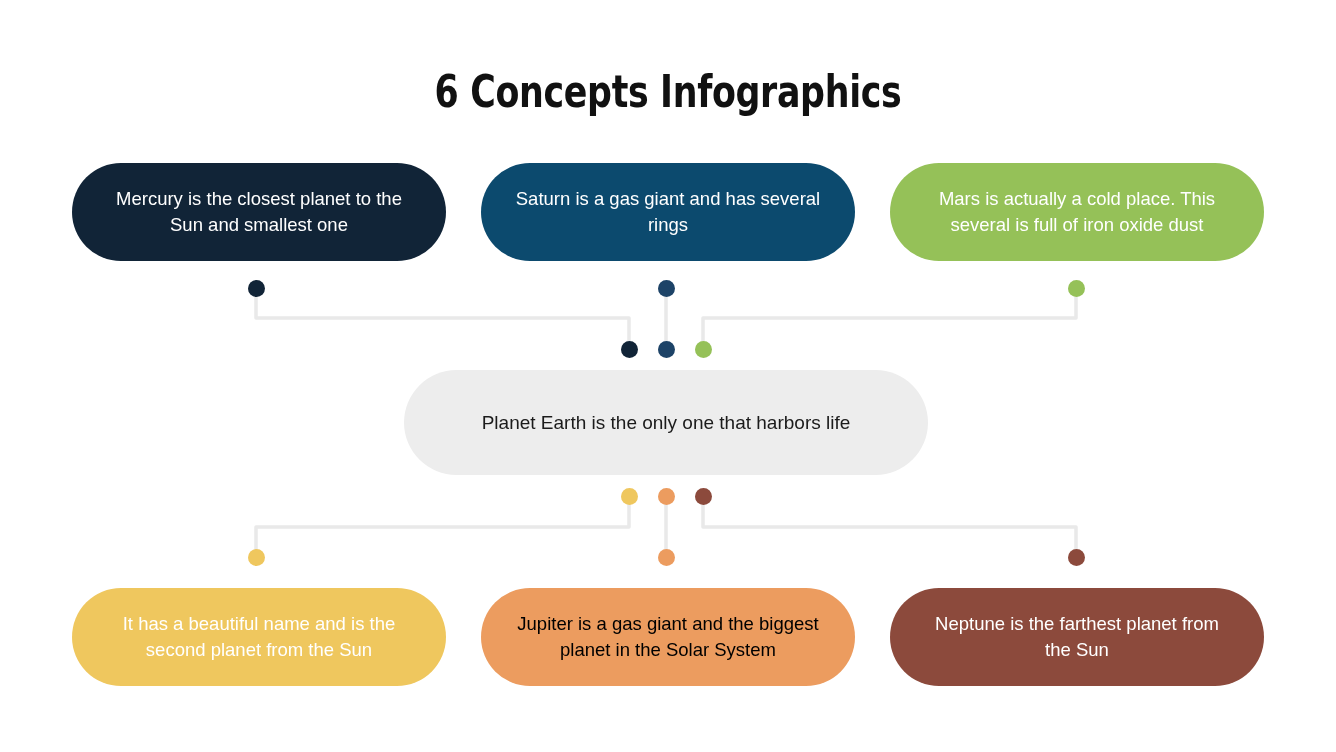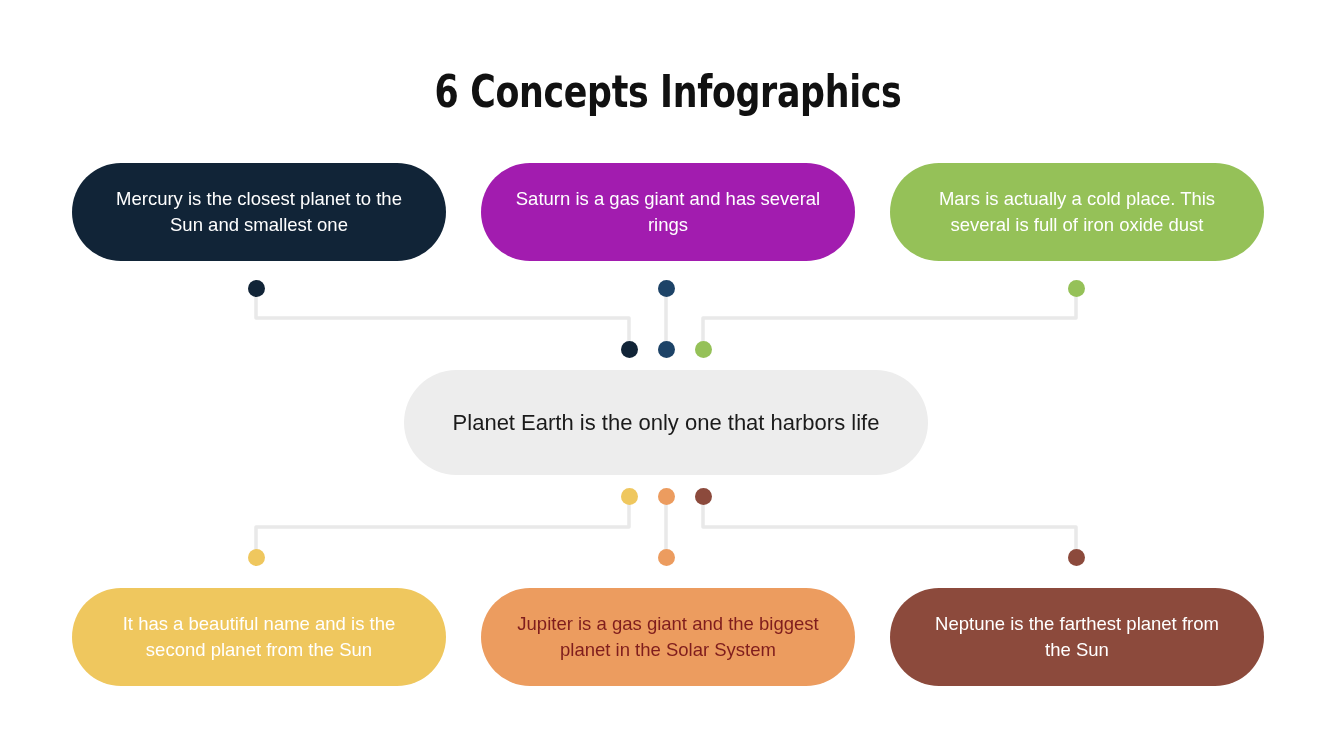--- a/index.html
+++ b/index.html
@@ -63,21 +63,21 @@
     top: 370px;
     width: 524px;
     height: 105px;
     display: flex;
     align-items: center;
     justify-content: center;
     text-align: center;
     border-radius: 60px;
     background: #ededed;
     color: #1b1b1b;
-    font-size: 22px;
+    font-size: 19px;
     line-height: 1.45;
     padding: 0 40px;
   }
 
   
   #connectors {
     position: absolute;
     left: 0; top: 0;
     width: 1336px;
     height: 752px;
@@ -95,37 +95,37 @@
 <body>
 
 <div id="slide" style="background: rgb(255, 255, 255); padding-left: 43px;">
 
   <div id="title">6 Concepts Infographics</div>
 
   <div class="card card-top col-left" id="card-top-0" style="background: rgb(17, 36, 55); color: rgb(255, 255, 255);">
     <span>Mercury is the closest planet to the Sun and smallest one</span>
   </div>
 
-  <div class="card card-top col-mid" id="card-top-1" style="background: #a21caf; color: rgb(255, 255, 255);">
+  <div class="card card-top col-mid" id="card-top-1" style="background: #0c4a6e; color: rgb(255, 255, 255);">
     <span>Saturn is a gas giant and has several rings</span>
   </div>
 
   <div class="card card-top col-right" id="card-top-2" style="background: rgb(149, 193, 88); color: rgb(255, 255, 255);">
     <span>Mars is actually a cold place. This several is full of iron oxide dust</span>
   </div>
 
   <div id="card-center" style="background: rgb(237, 237, 237); color: rgb(27, 27, 27);">
     <span>Planet Earth is the only one that harbors life</span>
   </div>
 
   <div class="card card-bottom col-left" id="card-bottom-0" style="background: rgb(239, 199, 94); color: rgb(255, 255, 255);">
     <span>It has a beautiful name and is the second planet from the Sun</span>
   </div>
 
-  <div class="card card-bottom col-mid" id="card-bottom-1" style="background: rgb(236, 156, 95); color: #7f1d1d;">
+  <div class="card card-bottom col-mid" id="card-bottom-1" style="background: rgb(236, 156, 95); color: #000000;">
     <span>Jupiter is a gas giant and the biggest planet in the Solar System</span>
   </div>
 
   <div class="card card-bottom col-right" id="card-bottom-2" style="background: rgb(140, 74, 60); color: rgb(255, 255, 255);">
     <span>Neptune is the farthest planet from the Sun</span>
   </div>
 
   <svg id="connectors" viewBox="0 0 1336 752" width="1336" height="752">
 
     <path id="line-top-left" d="M 256 292 L 256 318 L 629 318 L 629 346" fill="none" stroke="#e9e9e9" stroke-width="3.5" stroke-linecap="round" stroke-linejoin="round"></path>

